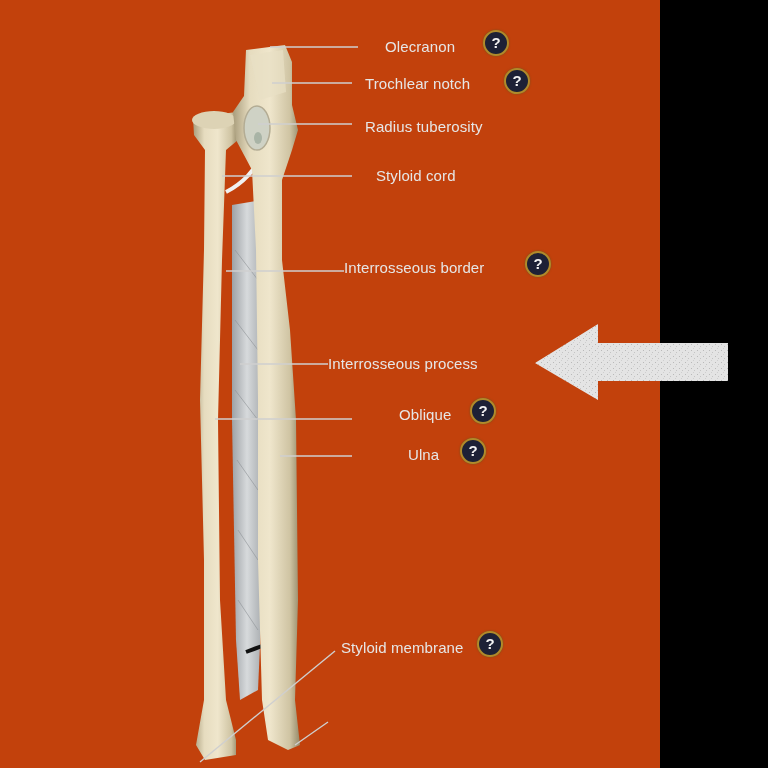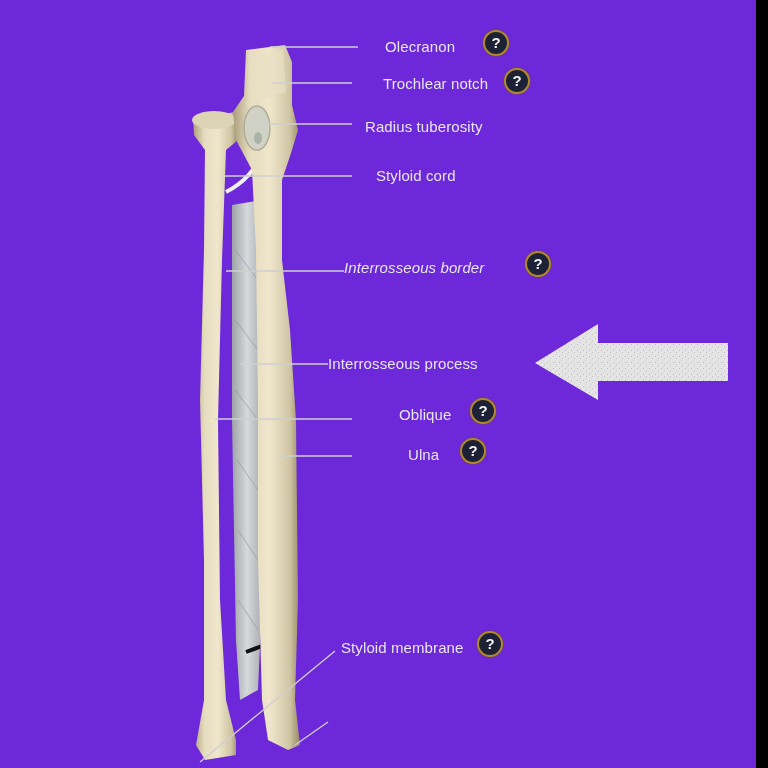--- a/index.html
+++ b/index.html
@@ -1,18 +1,18 @@
 <!DOCTYPE html>
 <html><head>
 <meta charset="utf-8">
 <style>
   html, body { margin: 0; padding: 0; background: #000; }
   body { width: 768px; height: 768px; position: relative; overflow: hidden;
          font-family: "Liberation Sans", "DejaVu Sans", sans-serif; }
-  #stage { position: absolute; left: 0; top: 0; width: 756px; height: 768px; background: #6d28d9; }
+  #stage { position: absolute; left: 0; top: 0; width: 660px; height: 768px; background: #c2410c; }
   svg.art { position: absolute; left: 0; top: 0; }
   .label { position: absolute; color: #e6e6e6; font-size: 15px; white-space: nowrap;
            line-height: 18px; letter-spacing: 0.1px; cursor: pointer; }
   .help { position: absolute; width: 22px; height: 22px; border-radius: 50%;
           background: #1d2136; border: 2px solid #b08a2a; color: #f2f2f2;
           font-weight: bold; font-size: 15px; line-height: 22px; text-align: center;
           cursor: pointer; box-shadow: 0 0 2px #6d5420; }
 </style>
 </head>
 <body>
@@ -76,28 +76,28 @@
     </g>
 
     <g>
       <polygon points="535,363 598,324 598,343 728,343 728,381 598,381 598,400" fill="url(#speckle)"></polygon>
     </g>
   </svg>
 
   <span class="label" style="left:385px; top:38px;">Olecranon</span>
   <div class="help" style="left:483px; top:30px;"><span>?</span></div>
 
-  <span class="label" style="left:383px; top:75px;">Trochlear notch</span>
+  <span class="label" style="left:365px; top:75px;">Trochlear notch</span>
   <div class="help" style="left:504px; top:68px;"><span>?</span></div>
 
   <span class="label" style="left:365px; top:118px;">Radius tuberosity</span>
 
   <span class="label" style="left:376px; top:167px;">Styloid cord</span>
 
-  <span class="label" style="left:344px; top:259px;font-style:italic;">Interrosseous border</span>
+  <span class="label" style="left:344px; top:259px;">Interrosseous border</span>
   <div class="help" style="left:525px; top:251px;"><span>?</span></div>
 
   <span class="label" style="left:328px; top:355px;">Interrosseous process</span>
 
   <span class="label" style="left:399px; top:406px;">Oblique</span>
   <div class="help" style="left:470px; top:398px;"><span>?</span></div>
 
   <span class="label" style="left:408px; top:446px;">Ulna</span>
   <div class="help" style="left:460px; top:438px;"><span>?</span></div>
 

